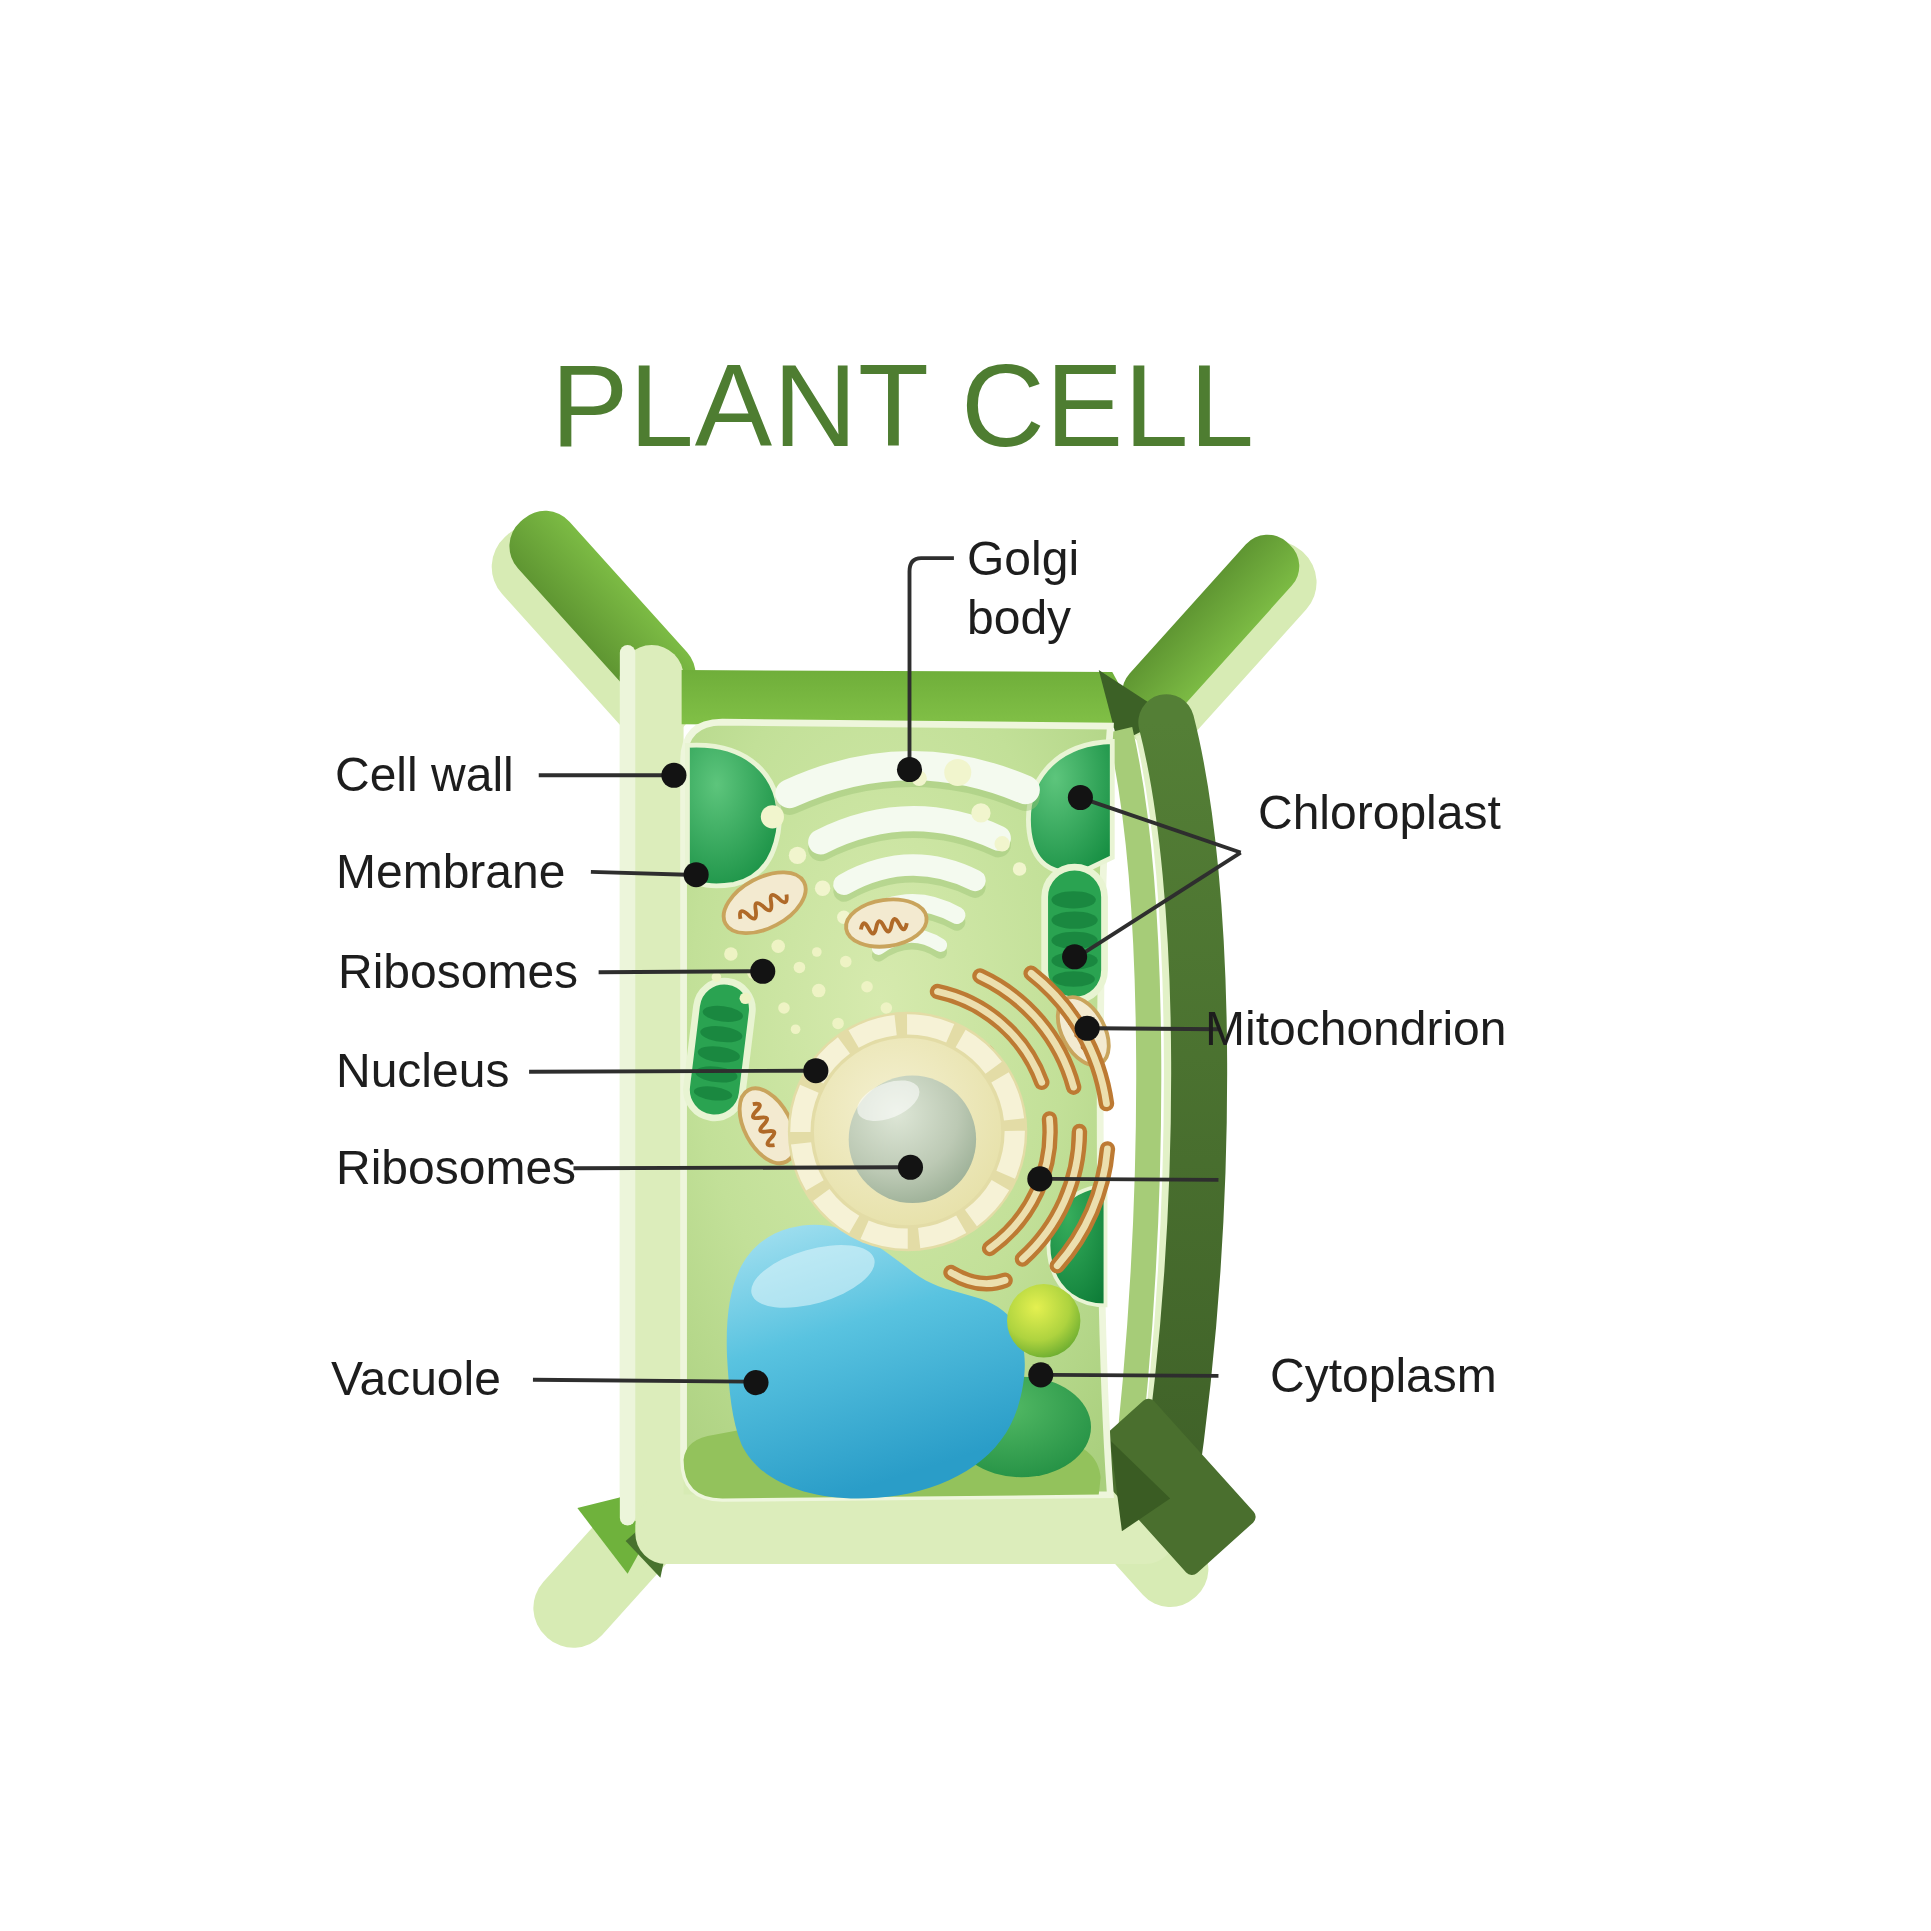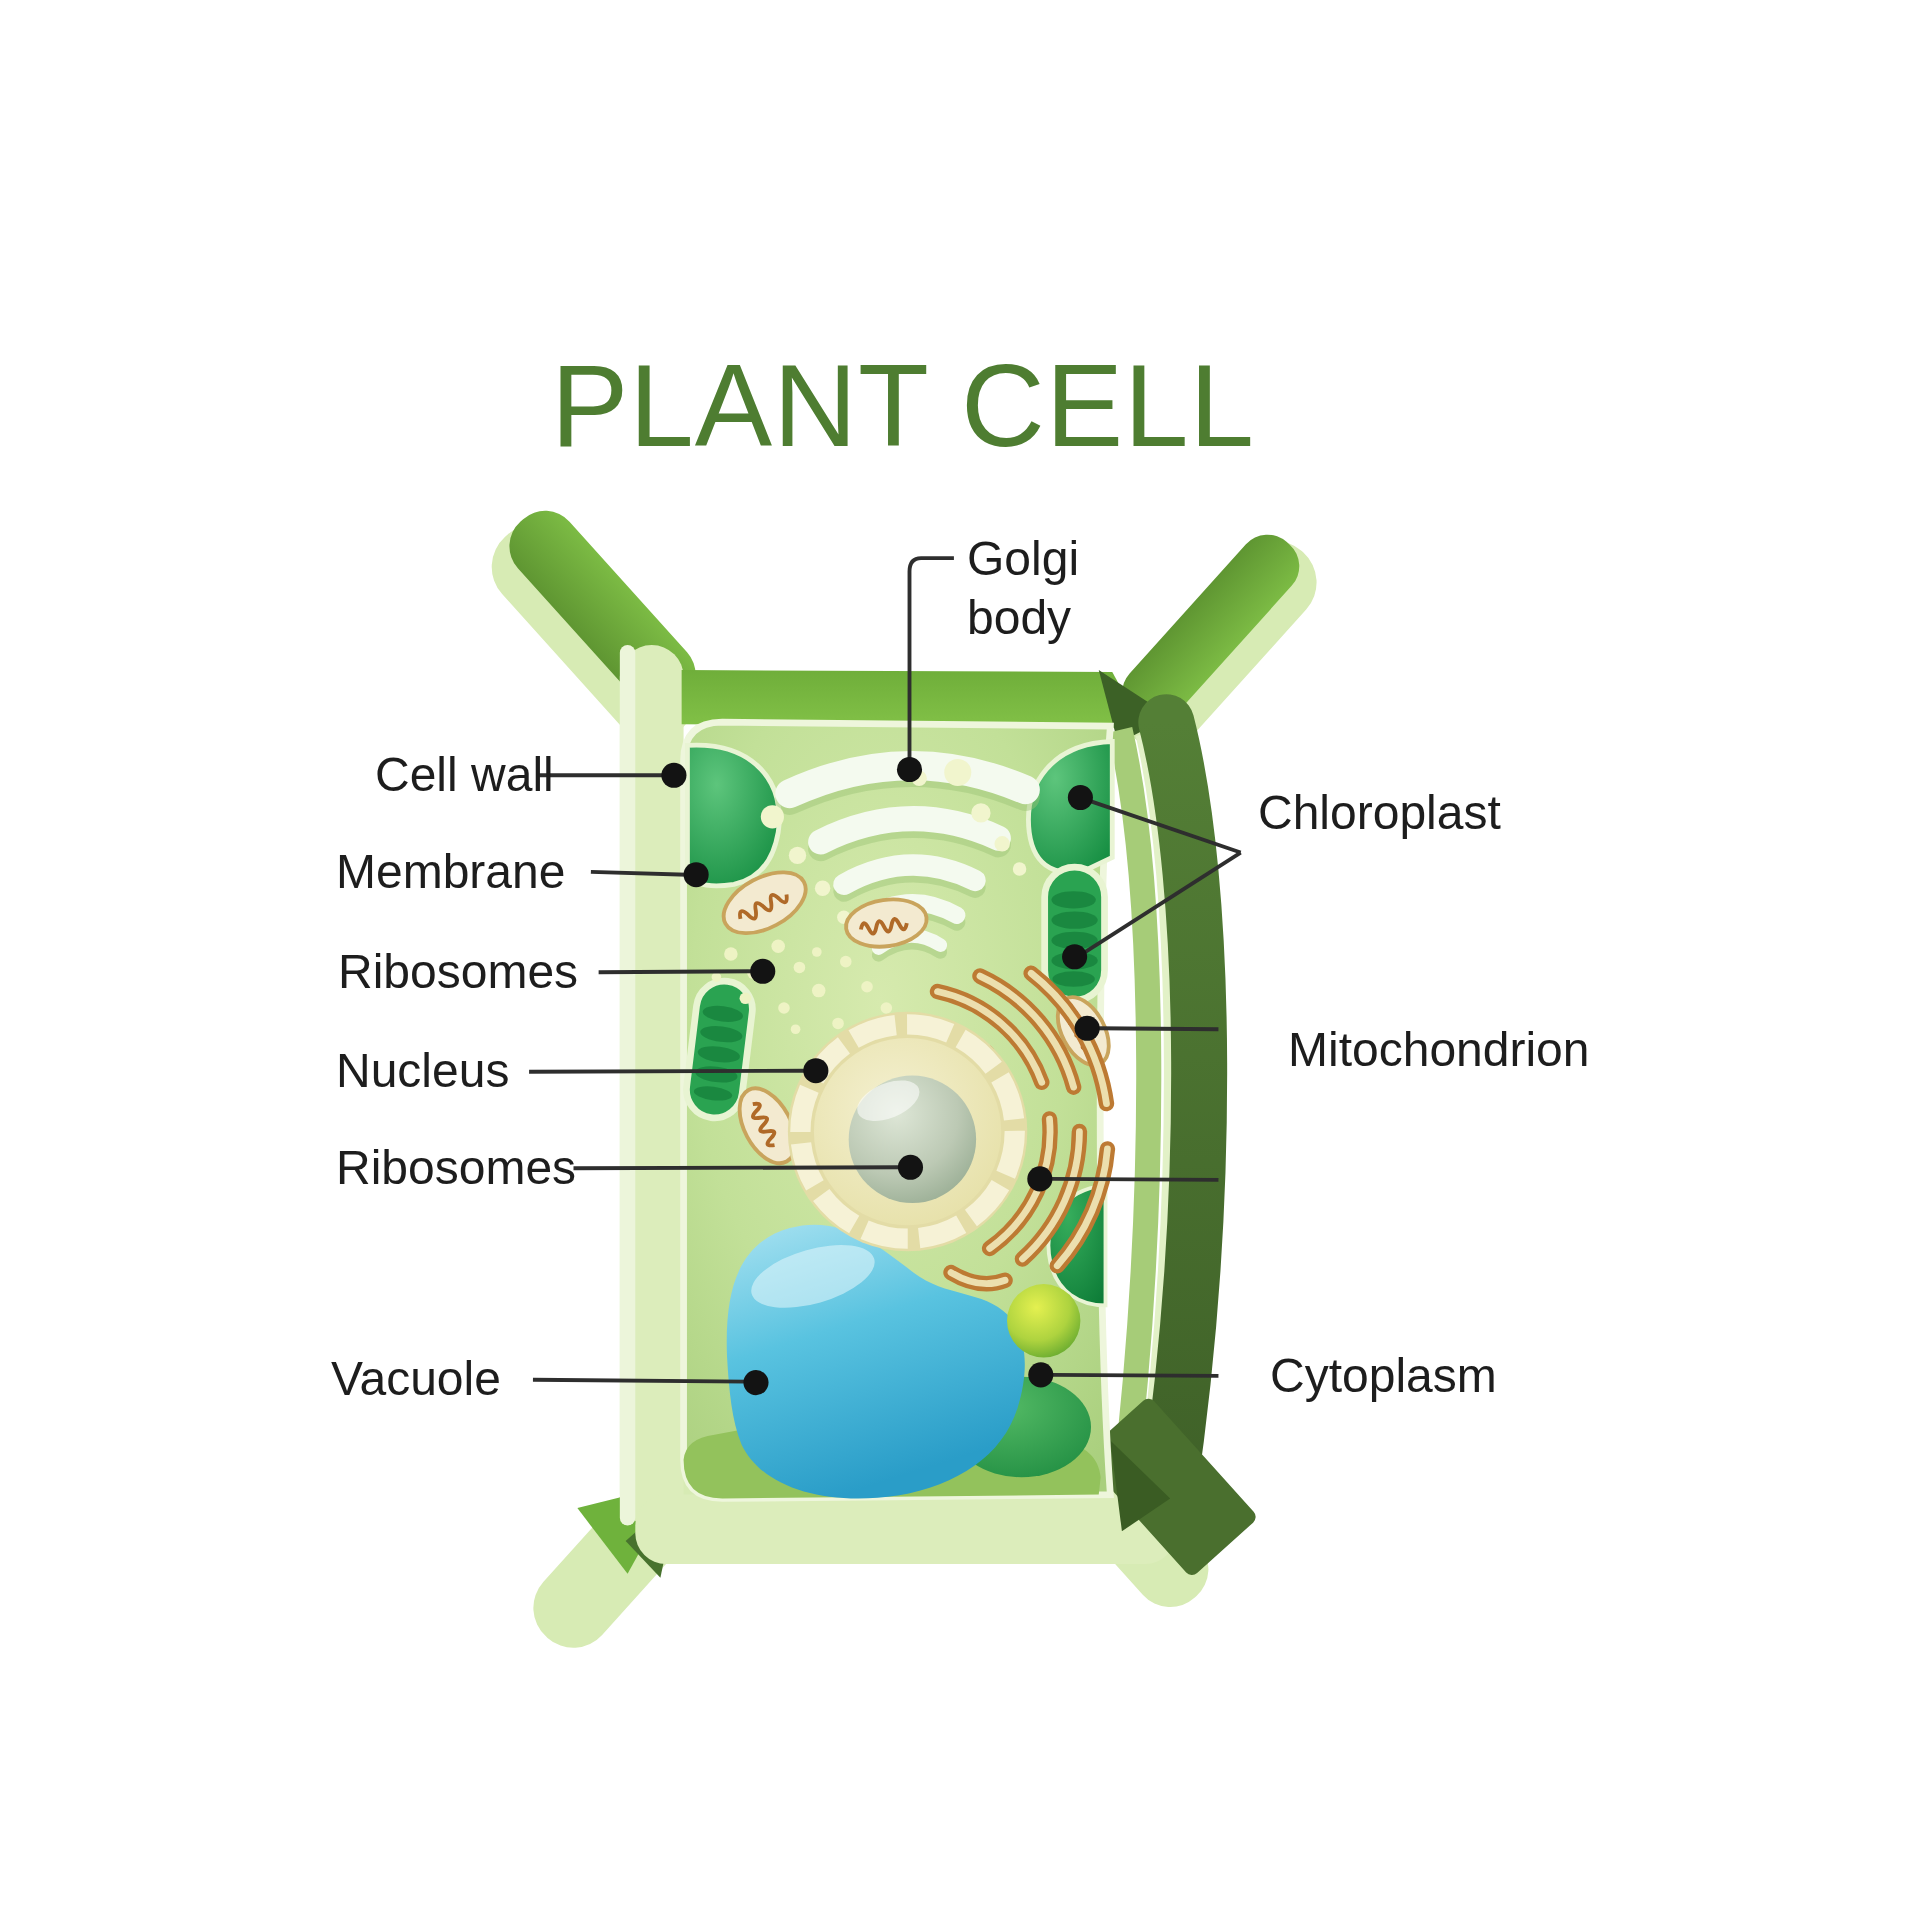--- a/index.html
+++ b/index.html
@@ -4,29 +4,29 @@
 <style>
   html,body{margin:0;padding:0;background:#ffffff;}
   .canvas{position:relative;width:1597px;height:1931px;background:#ffffff;overflow:hidden;
           font-family:"Liberation Sans", sans-serif;}
   .art{position:absolute;left:0;top:0;width:1931px;height:1931px;}
   .title{position:absolute;left:903px;top:340px;transform:translateX(-50%);
          font-size:116px;line-height:1.15;font-weight:400;letter-spacing:1px;
          color:#4e7d31;white-space:nowrap;}
   .lbl{position:absolute;font-size:48px;line-height:58px;color:#1d1d1d;font-weight:400;}
   .lbl.wrap2{line-height:59px;}
-  #lbl-cell-wall{left:335px;top:746px;margin-left:40px;}
+  #lbl-cell-wall{left:335px;top:746px;}
   #lbl-membrane{left:336px;top:843px;}
   #lbl-ribosomes{left:338px;top:943px;}
   #lbl-nucleus{left:336px;top:1042px;}
   #lbl-nucleolus{left:336px;top:1139px;}
   #lbl-vacuole{left:331px;top:1350px;}
   #lbl-golgi{left:967px;top:529px;width:169px;}
   #lbl-chloroplast{left:1258px;top:784px;white-space:nowrap;}
-  #lbl-mitochondrion{left:1288px;top:1000px;white-space:nowrap;margin-top:21px;}
+  #lbl-mitochondrion{left:1205px;top:1000px;white-space:nowrap;}
   #lbl-er{left:1226px;top:1151px;width:333px;}
   #lbl-cytoplasm{left:1270px;top:1347px;white-space:nowrap;}
 </style>
 </head>
 <body>
 
 <div class="canvas">
 
   <svg class="art" viewBox="0 0 2000 2000">
     <defs>

